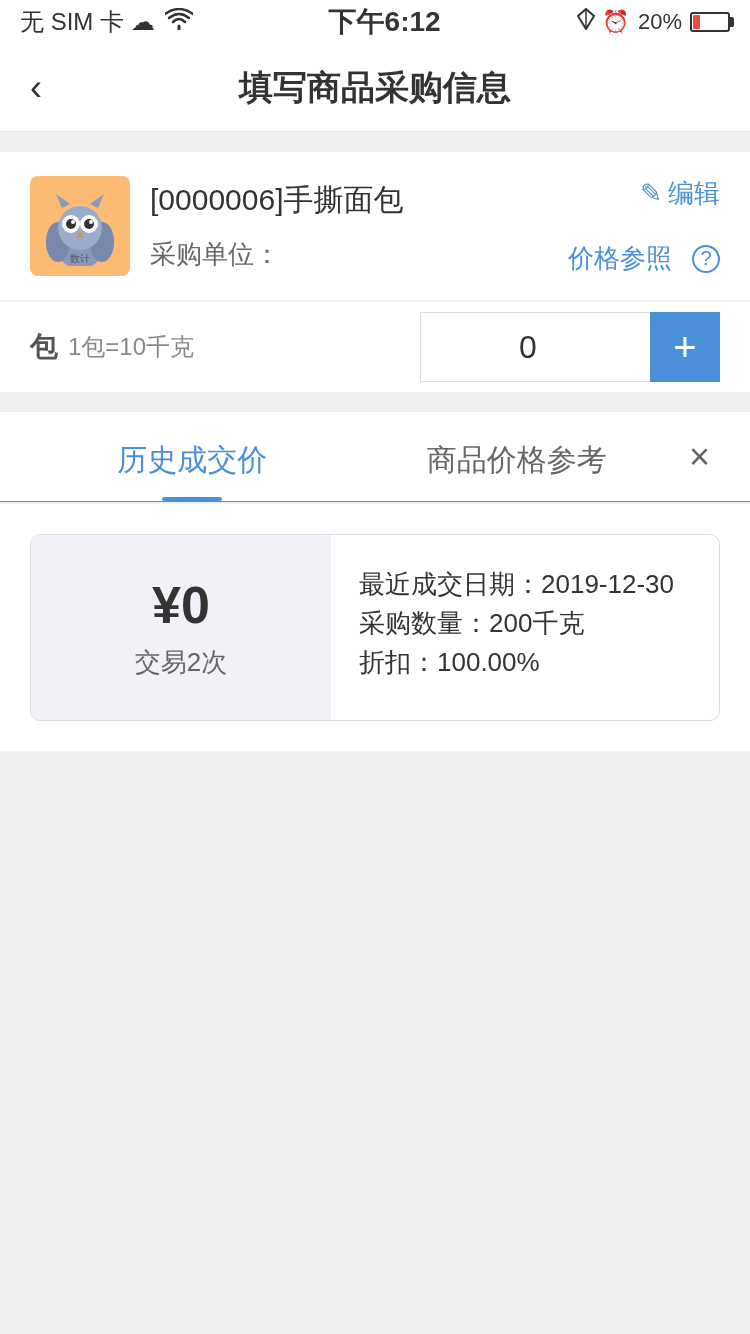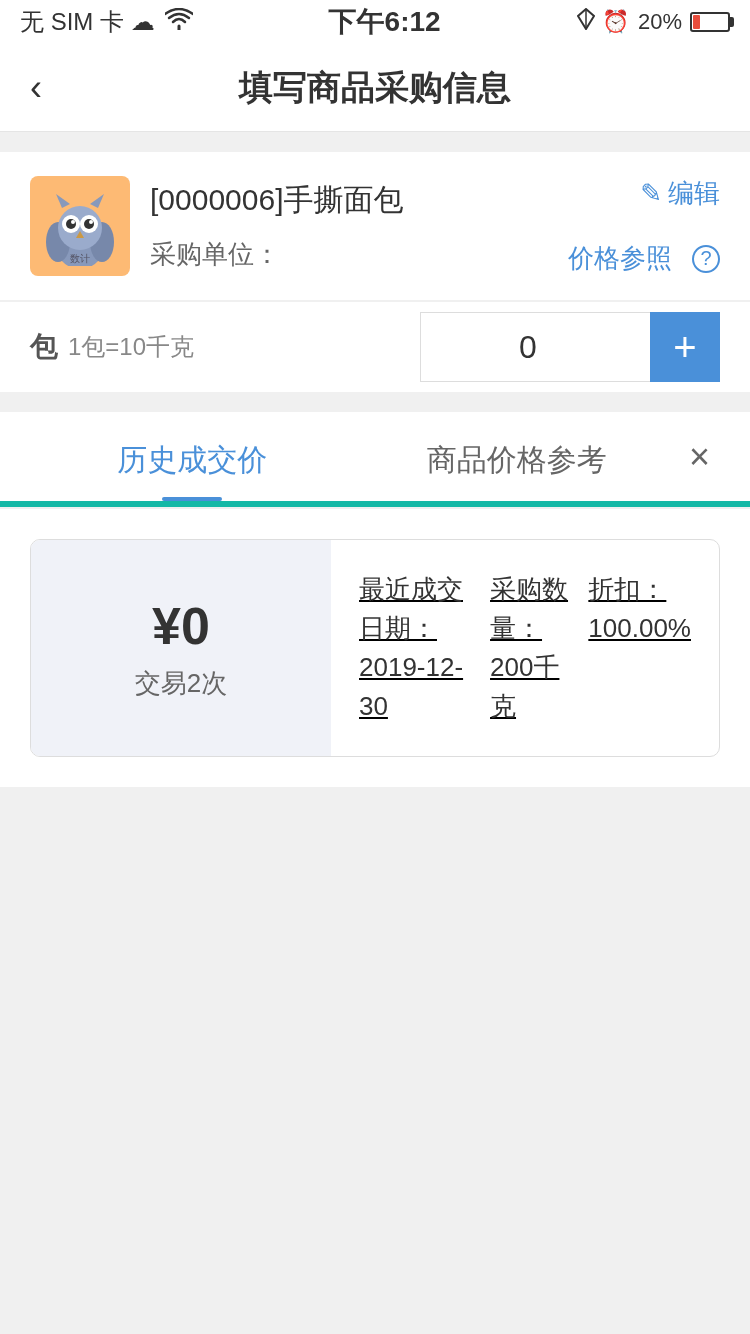--- a/index.html
+++ b/index.html
@@ -230,21 +230,21 @@
       justify-content: center;
       cursor: pointer;
     }
 
     
     .tabs-bar {
       background: #fff;
       margin-top: 20px;
       display: flex;
       align-items: center;
-      border-bottom: 6px solid #14b8a6;
+      border-bottom: 1px solid #14b8a6;
       position: relative;
       padding: 0 30px;
     }
     .tab-item {
       flex: 1;
       text-align: center;
       padding: 28px 0 20px;
       font-size: 30px;
       color: #666;
       position: relative;
@@ -299,22 +299,21 @@
     }
     .price-transactions {
       font-size: 26px;
       color: #666;
       margin-top: 10px;
     }
     .price-card-right {
       flex: 1;
       padding: 30px 28px;
       display: flex;
-      gap: 16px;
-      text-decoration: underline;
+      flex-direction: column;
     }
     .price-detail-row {
       font-size: 26px;
       color: #333;
       line-height: 1.5;
     }
 
     
     .bottom-space {
       background: #f0f0f0;

